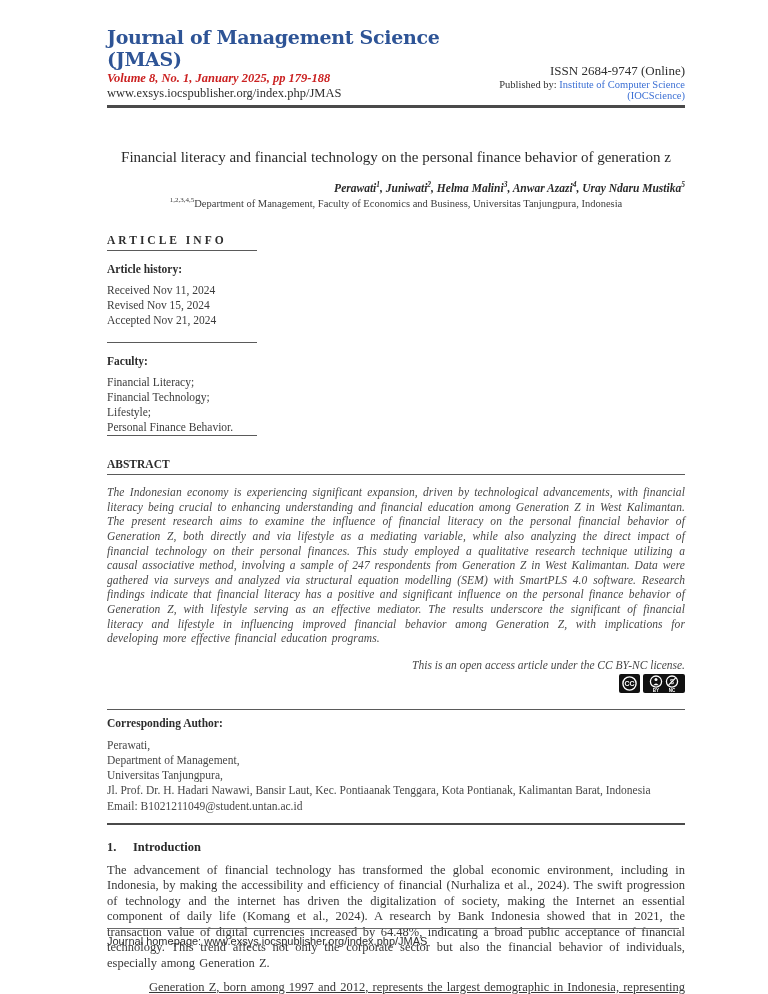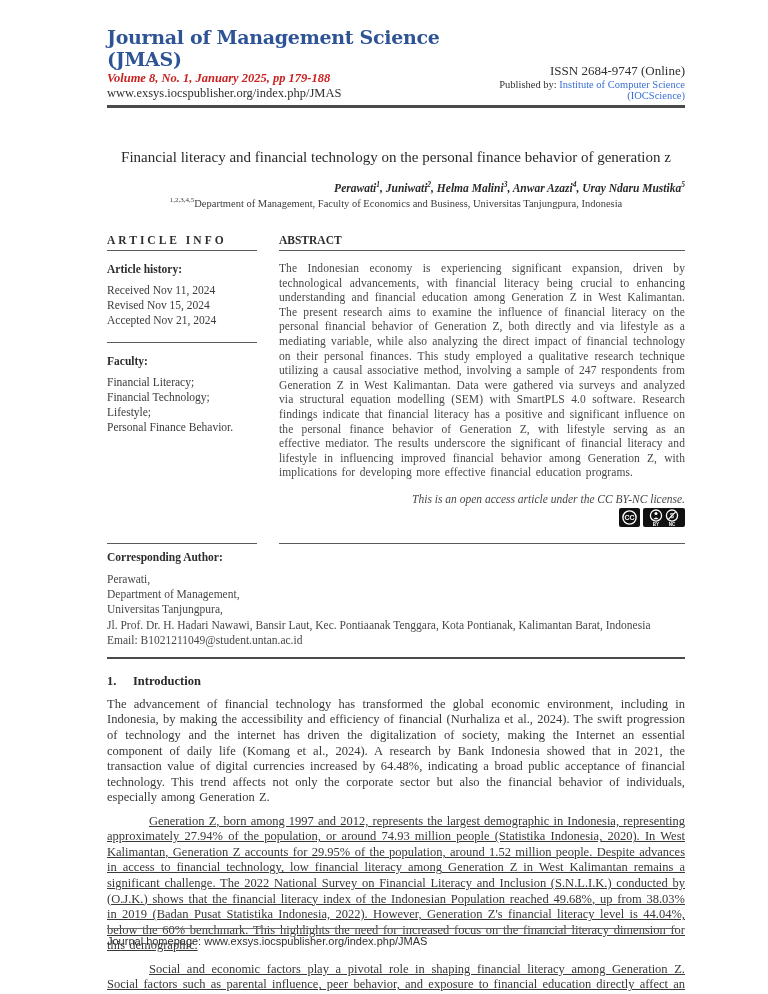--- a/index.html
+++ b/index.html
@@ -69,20 +69,21 @@
     color: #3b3b3b;
   }
   .affiliation-line sup { font-size: 7px; }
 
   
   .info-table {
     display: flex;
     gap: 22px;
     margin-top: 26px;
     align-items: stretch;
+    flex-direction: column;
   }
   .info-col {
     width: 150px;
     flex: 0 0 150px;
     border-bottom: 1.5px solid #5a5a5a;
     font-size: 11.5px;
   }
   .abstract-col {
     flex: 1;
     border-bottom: 1.5px solid #5a5a5a;
@@ -104,20 +105,21 @@
   }
   .info-lines { margin-top: 8px; line-height: 1.32; }
   .info-divider { border: none; border-top: 1.5px solid #5a5a5a; margin-top: 13px; }
   .abstract-text {
     margin-top: 10px;
     text-align: justify;
     line-height: 1.27;
     color: #474747;
     letter-spacing: 0.1px;
     word-spacing: 1.5px;
+    font-style: italic;
   }
   .license-line {
     margin-top: 13px;
     text-align: right;
     font-style: italic;
     color: #474747;
   }
   .license-badge { margin-top: 3px; text-align: right; }
   .license-badge svg { display: inline-block; }
 

